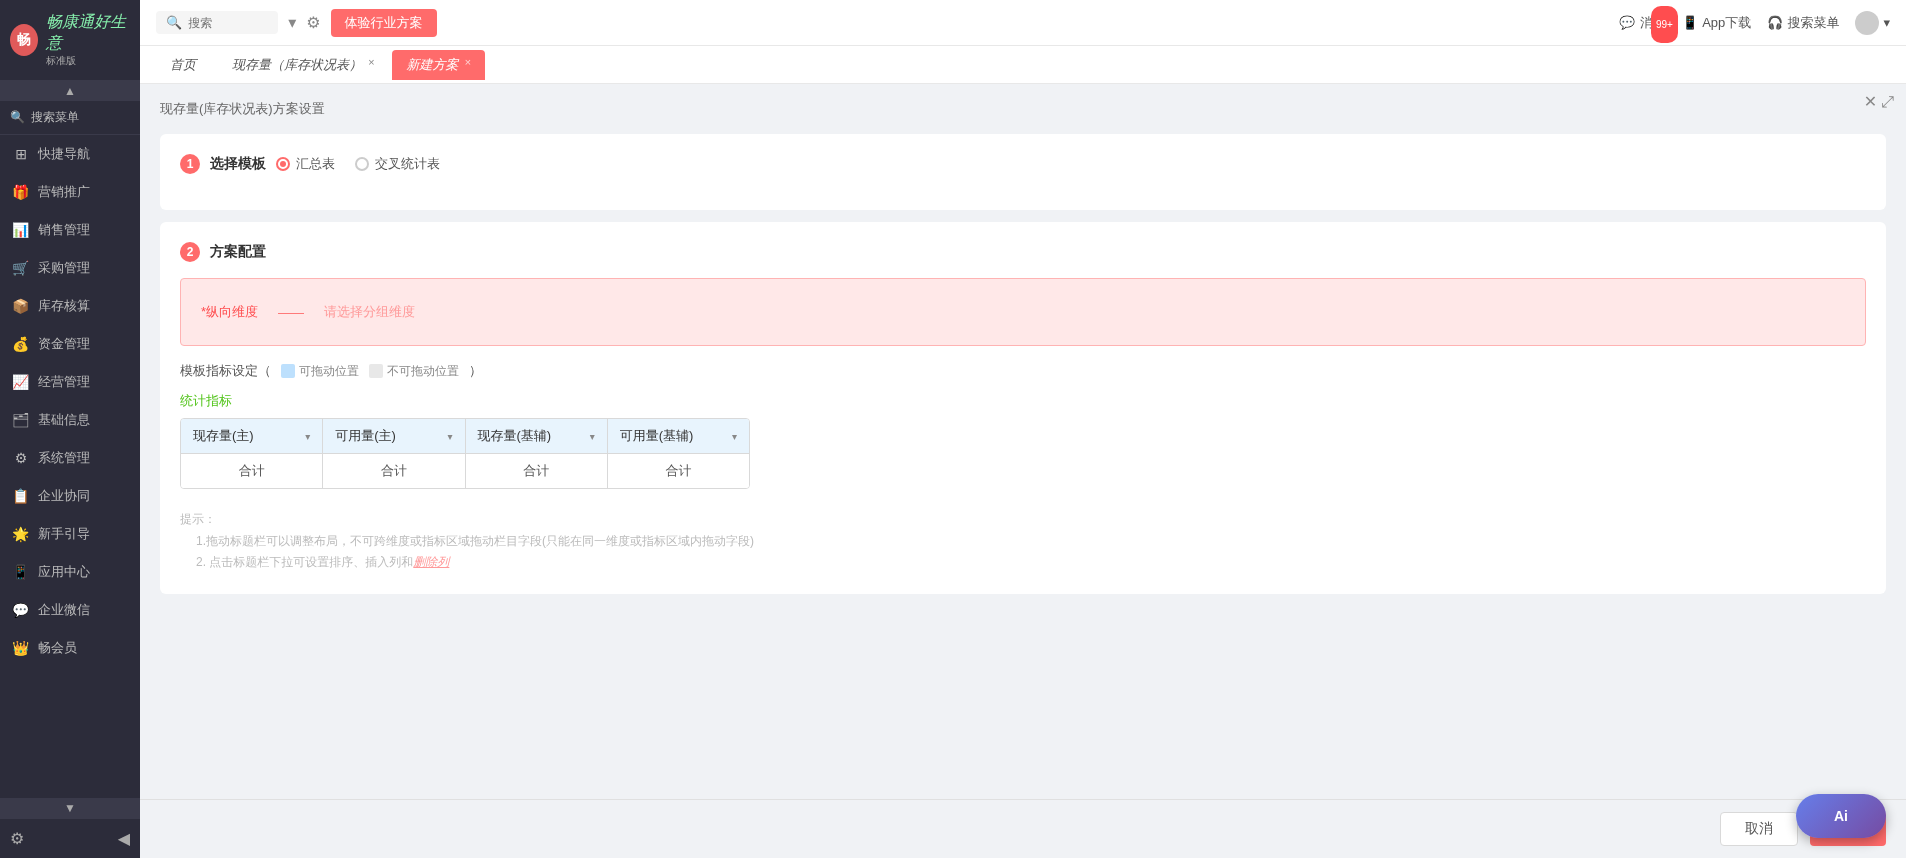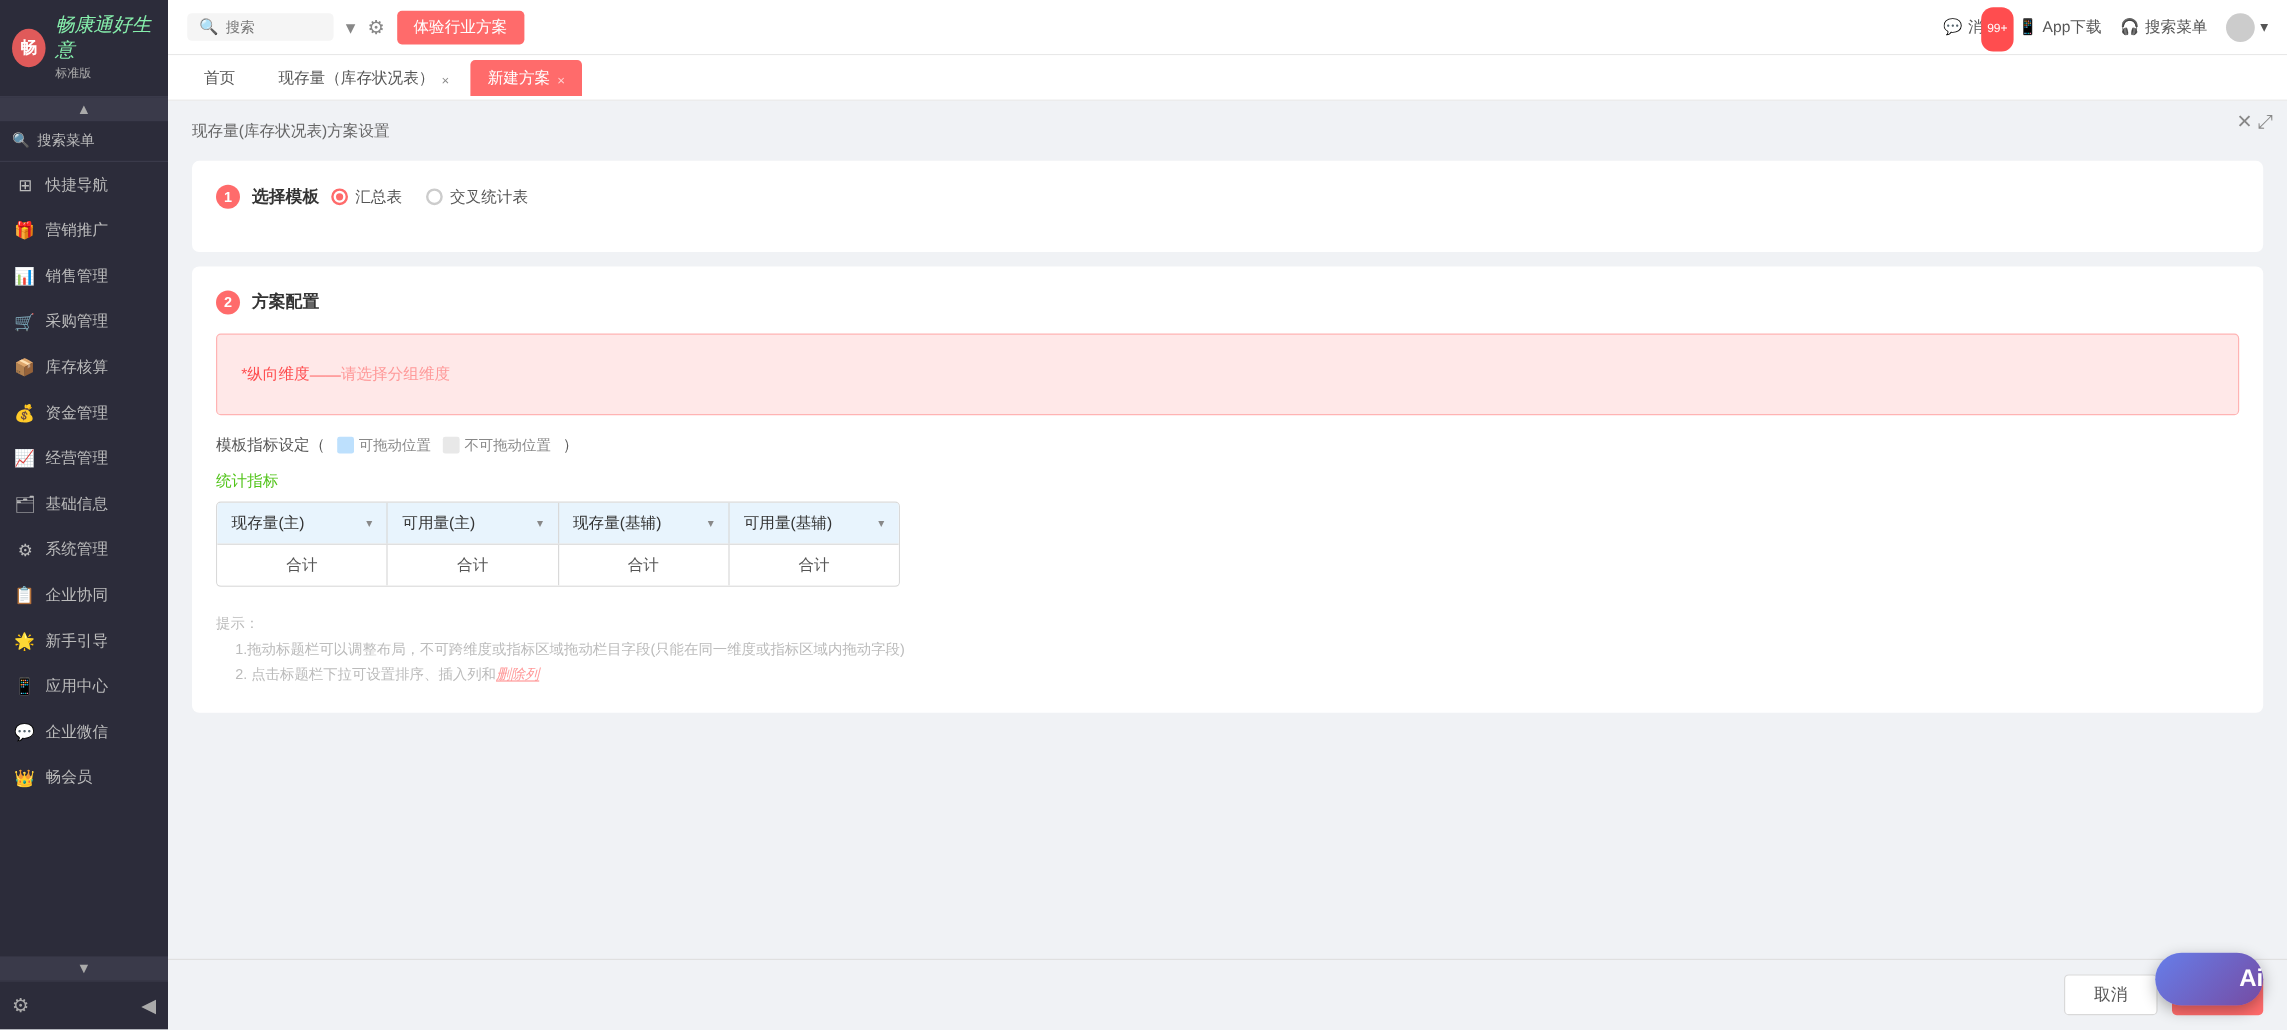--- a/index.html
+++ b/index.html
@@ -135,26 +135,27 @@
       background: #fff;
       display: flex;
       align-items: center;
       padding: 0 16px;
       border-bottom: 1px solid #e8e8e8;
       height: 38px;
       flex-shrink: 0;
       gap: 4px;
     }
     .tab {
-      display: flex; align-items: flex-end; gap: 6px;
+      display: flex; align-items: flex-start; gap: 6px;
       padding: 6px 14px;
       cursor: pointer;
       border-radius: 4px 4px 0 0;
       font-size: 13px;
       color: #555;
+      font-style: italic;
     }
     .tab.home { color: #555; }
     .tab.active {
       background: #ff6b6b;
       color: white;
     }
     .tab-close {
       font-size: 11px;
       cursor: pointer;
       opacity: 0.7;
@@ -222,21 +223,21 @@
     
     .dim-label { font-size: 13px; color: #555; margin-bottom: 10px; }
 
     .dim-area {
       background: #ffe8e8;
       border: 1px solid #ffb3b3;
       border-radius: 4px;
       padding: 24px 20px;
       display: flex;
       align-items: center;
-      gap: 0;
+      gap: 20px;
     }
     .dim-required { color: #ff4d4f; font-size: 13px; }
     .dim-dash { color: #ff6b6b; }
     .dim-placeholder { color: #ff9999; font-size: 13px; }
 
     
     .indicator-settings {
       margin-top: 16px;
     }
     .indicator-label {
@@ -346,23 +347,23 @@
     .panel-ctrl-btn { cursor: pointer; color: #888; font-size: 16px; }
 
     
     .ai-bubble {
       position: fixed;
       bottom: 20px;
       right: 20px;
       width: 90px; height: 44px;
       background: linear-gradient(135deg, #667eea, #764ba2);
       border-radius: 22px;
-      display: flex; align-items: center; justify-content: flex-end;
+      display: flex; align-items: center; justify-content: center;
       color: white;
-      font-size: 20px;
+      font-size: 14px;
       font-weight: bold;
       cursor: pointer;
       box-shadow: 0 4px 12px rgba(0,0,0,0.3);
     }
   </style>
 </head>
 <body>
 
 <div class="sidebar">
   <div class="sidebar-logo">

